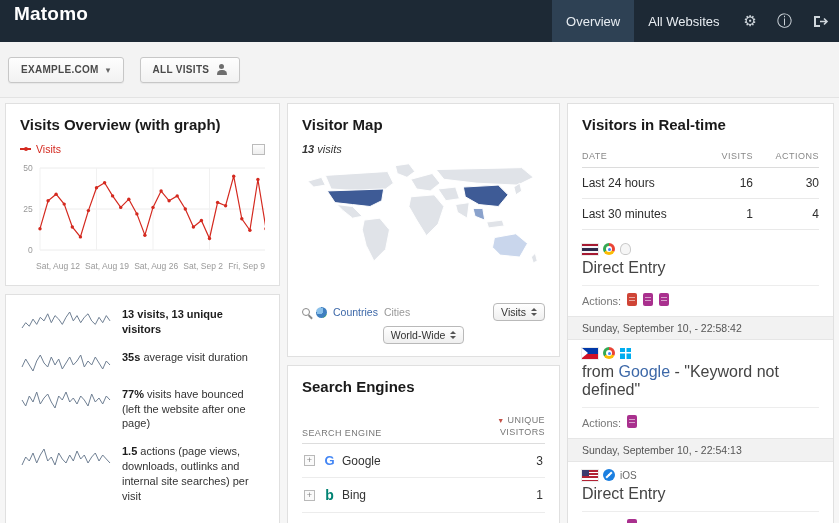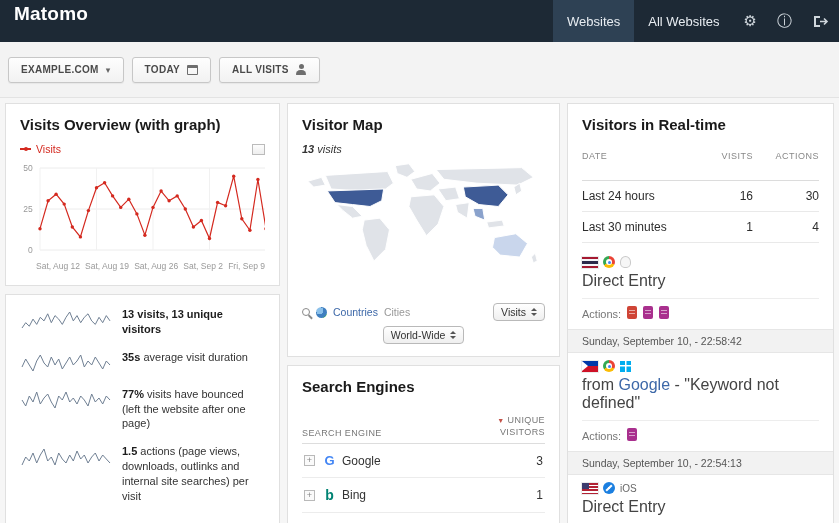--- a/index.html
+++ b/index.html
@@ -9,21 +9,21 @@
   
   .topbar { height:42px; background:#1d2935; display:flex; align-items:stretch; color:#fff; }
   .logo { font-size:19px; font-weight:bold; padding:3px 14px 0; letter-spacing:.2px; cursor:pointer; }
   .topnav { margin-left:auto; display:flex; align-items:stretch; }
   .topnav a { display:flex; align-items:center; padding:0 14px; font-size:13px; color:#e8edf2; text-decoration:none; cursor:pointer; }
   .topnav a.active { background:#2e4154; }
   .topnav .icon-link { font-size:15px; color:#cfd6dc; padding:0 10px; }
   .topnav .icon-link svg { display:block; }
 
   
-  .controls { height:56px; background:#f3f3f3; border-bottom:1px solid #e3e3e3; display:flex; align-items:center; padding:0 8px; gap:8px; }
+  .controls { height:56px; background:#f3f3f3; border-bottom:1px solid #e3e3e3; display:flex; align-items:center; padding:0 8px; gap:16px; }
   .ctl-btn { display:inline-flex; align-items:center; gap:7px; height:26px; padding:0 12px; background:linear-gradient(#fefefe,#f2f2f2); border:1px solid #c7c7c7; border-radius:3px; font-size:10px; font-weight:bold; letter-spacing:.3px; color:#4a4a4a; cursor:pointer; box-shadow:0 1px 1px rgba(0,0,0,.05); font-family:inherit; }
   .caret { font-size:9px; color:#666; }
   .ic-cal { width:11px; height:10px; border:1px solid #6e6e6e; border-top:3px solid #6e6e6e; display:inline-block; border-radius:1px; }
   .ic-person { position:relative; width:11px; height:10px; display:inline-block; }
   .ic-person::before { content:""; position:absolute; left:3px; top:-1px; width:5px; height:5px; border-radius:50%; background:#6e6e6e; }
   .ic-person::after { content:""; position:absolute; left:0.5px; bottom:0; width:10px; height:5px; border-radius:5px 5px 1px 1px; background:#6e6e6e; }
 
   
   .grid { display:flex; gap:7px; padding:5px; align-items:flex-start; }
   .col { display:flex; flex-direction:column; gap:8px; }
@@ -72,21 +72,21 @@
   .se-row .val { margin-left:auto; }
   .expand-icon { width:11px; height:11px; border:1px solid #b9b9b9; background:#fafafa; color:#888; font-size:9px; line-height:8px; text-align:center; display:inline-block; margin-right:7px; cursor:pointer; }
   .expand-icon::before { content:"+"; }
   .selogo { width:15px; display:inline-block; text-align:center; margin-right:5px; font-weight:bold; }
   .ic-google-logo::before { content:"G"; color:#4285f4; font-size:13px; }
   .ic-bing-logo::before { content:"b"; color:#008373; font-size:14px; }
   .pagination { text-align:center; color:#888; font-size:11px; padding:10px 0 2px; }
 
   
   .rt-grid { display:grid; grid-template-columns:1fr 58px 66px; align-items:center; }
-  .rt-grid.rt-header { font-size:9px; letter-spacing:.5px; color:#888; border-bottom:1px solid #dcdcdc; padding:8px 0 19px; }
+  .rt-grid.rt-header { font-size:9px; letter-spacing:.5px; color:#888; border-bottom:1px solid #dcdcdc; padding:8px 0 6px; }
   .rt-grid.rt-row { font-size:12px; color:#2d2d2d; border-bottom:1px solid #e9e9e9; padding:8px 0; }
   .rt-grid .num { text-align:right; }
   .visits-feed { margin-top:6px; }
   .visit-head { background:#f2f2f2; border-top:1px solid #e6e6e6; border-bottom:1px solid #e6e6e6; margin:0 -14px; padding:5px 14px; font-size:10.5px; color:#555; }
   .visit-icons { padding:7px 0 3px; display:flex; align-items:center; }
   .visit-ref { font-size:16px; color:#444; padding:1px 0 8px; }
   .visit-ref a { color:#3d68a8; text-decoration:none; cursor:pointer; }
   .visit-actions { border-top:1px solid #ededed; padding:7px 0 8px; font-size:11px; color:#777; display:flex; align-items:center; }
   .page-ic { display:inline-block; width:10px; height:13px; border-radius:2px; margin-left:6px; cursor:pointer;
              background-image:linear-gradient(rgba(255,255,255,.55),rgba(255,255,255,.55)),linear-gradient(rgba(255,255,255,.55),rgba(255,255,255,.55));
@@ -108,41 +108,37 @@
   .ic-safari::before { content:""; position:absolute; left:5px; top:2px; width:2px; height:8px; background:#fff; transform:rotate(45deg); }
   .ic-linux { width:11px; height:12px; border-radius:50% 50% 42% 42%; background:#f6f6f6; border:1px solid #c9c9c9; }
   .ios-label { font-size:10px; color:#666; margin-right:5px; vertical-align:middle; }
 </style>
 </head>
 <body>
 
 <header class="topbar">
   <div class="logo">Matomo</div>
   <nav class="topnav">
-    <a class="active">Websites</a>
+    <a class="active">Overview</a>
     <a>All Websites</a>
     <a class="icon-link">⚙</a>
     <a class="icon-link">ⓘ</a>
     <a class="icon-link">
       <svg width="17" height="15" viewBox="0 0 17 15">
           <path d="M2 2h6v2H4v7h4v2H2z" fill="#cfd6dc"></path>
           <path d="M8 7.5h6M12 4.5l3 3-3 3" stroke="#cfd6dc" stroke-width="1.6" fill="none"></path>
         </svg>
     </a>
   </nav>
 </header>
 
 <div class="controls">
   <button class="ctl-btn">
     <span>EXAMPLE.COM</span>
     <span class="caret">▾</span>
-  </button>
-  <button class="ctl-btn">
-    <span>TODAY</span>
-    <span class="ic-cal"></span>
   </button>
   <button class="ctl-btn">
     <span>ALL VISITS</span>
     <span class="ic-person"></span>
   </button>
 </div>
 
 <main class="grid">
 
   <section class="col col1">

